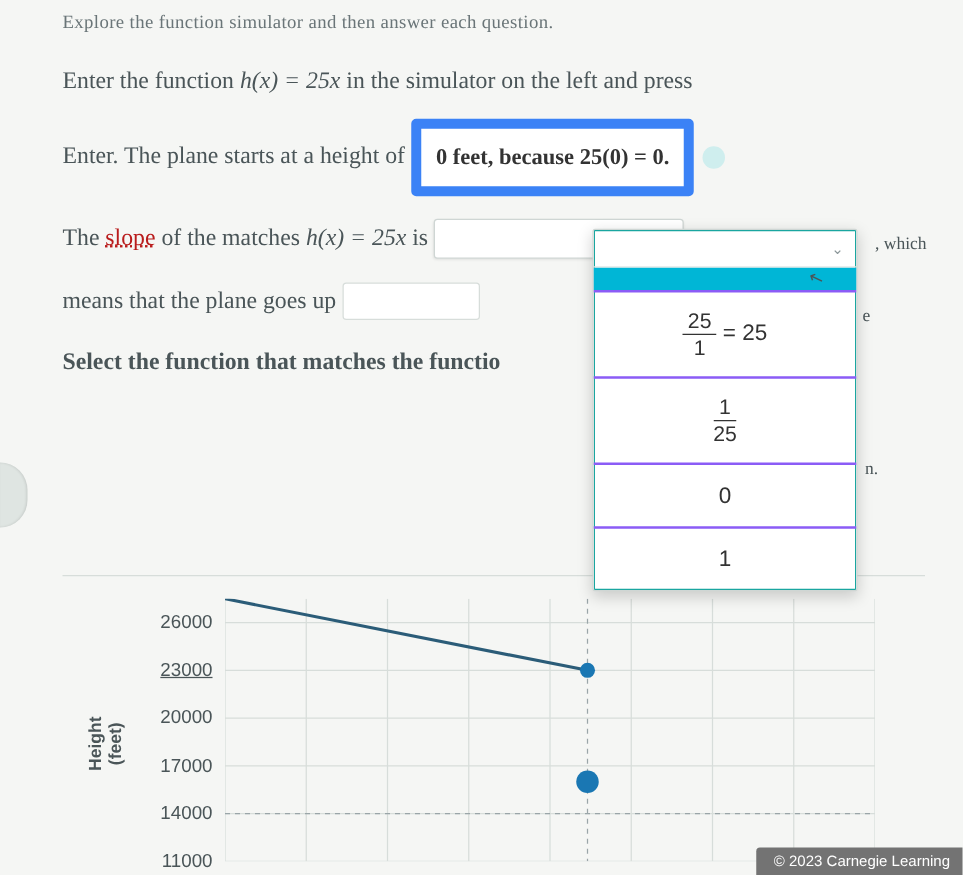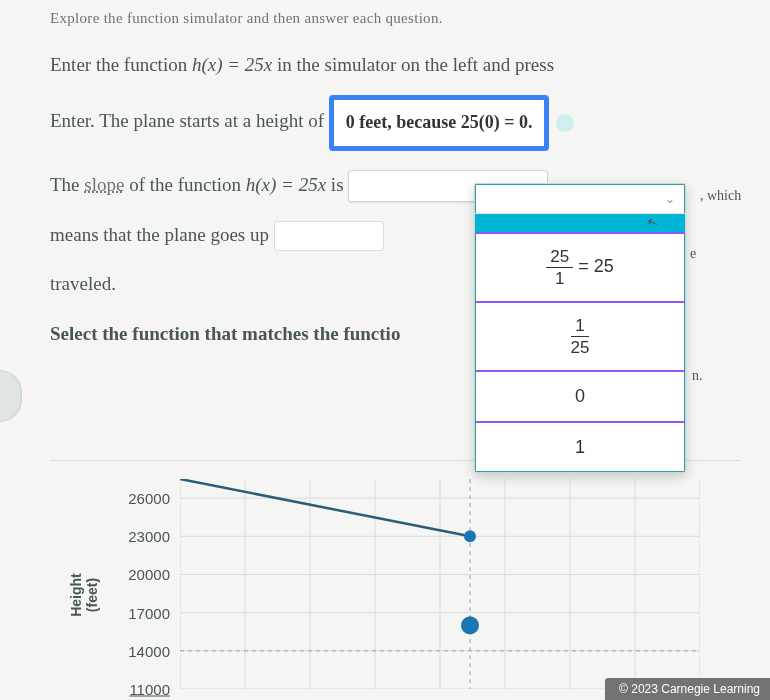--- a/index.html
+++ b/index.html
@@ -26,40 +26,40 @@
   }
   .para {
     font-size: 19px;
     line-height: 2.1;
     color: #4a5558;
     margin-bottom: 10px;
   }
   .para .func { font-style: italic; margin-top: 16px; }
   .answer-box {
     display: inline-block;
-    border: 5px solid #3b82f6;
+    border: 8px solid #3b82f6;
     border-radius: 4px;
     padding: 4px 12px;
     background: #fff;
     color: #333;
     font-weight: bold;
     font-size: 18px;
     vertical-align: middle;
   }
   .ok-badge {
     display: inline-block;
     width: 18px; height: 18px;
     border-radius: 50%;
     background: #cfeeee;
     vertical-align: middle;
     margin-left: 2px;
     position: relative;
   }
   .slope-link {
-    color: #737373;
+    color: #b91c1c;
     text-decoration: underline dotted;
   }
   .dropdown-btn {
     display: inline-block;
     background: #fff;
     border: 1px solid #cfd6d4;
     border-radius: 3px;
     height: 32px;
     min-width: 200px;
     vertical-align: middle;
@@ -217,34 +217,33 @@
 
   <p class="para">
     <span>Enter. The plane starts at a height of </span>
     <span class="answer-box">0 feet, because 25(0) = 0.</span>
     <span class="ok-badge"></span>
   </p>
 
   <p class="para" style="margin-top:14px;">
     <span>The </span>
     <span class="slope-link">slope</span>
-    <span> of the function </span>
+    <span> of the matches </span>
     <span class="func">h(x) = 25x</span>
     <span> is</span>
     <span class="dropdown-btn">
       <span class="chev">⌄</span>
     </span>
   </p>
 
   <p class="para">
     <span>means that the plane goes up </span>
     <span class="small-input"></span>
   </p>
 
-  <p class="para">traveled.</p>
 
   <p class="para" style="margin-top:6px;font-weight:bold;">
     <span>Select the function that matches the functio</span>
   </p>
 
 </div>
 
 <span class="behind-text" style="left:700px; top:188px;">, which</span>
 <span class="behind-text" style="left:690px; top:246px;">e</span>
 <span class="behind-text" style="left:692px; top:368px;">n.</span>
@@ -297,16 +296,16 @@
           <line x1="390" x2="390" y1="0" y2="210"></line>
           <line x1="455" x2="455" y1="0" y2="210"></line>
           <line x1="520" x2="520" y1="0" y2="210"></line>
         </g>
         <line x1="290" x2="290" y1="0" y2="210" stroke="#9aa5a8" stroke-dasharray="4 4"></line>
         <line x1="0" x2="520" y1="171.8181818181818" y2="171.8181818181818" stroke="#9aa5a8" stroke-dasharray="4 4"></line>
         <path d="M0 0 L290 57.27272727272728 " class="trend"></path>
         <circle cx="290" cy="57.27272727272728" r="6" class="pt"></circle>
         <circle cx="290" cy="146.36363636363637" r="9" class="pt"></circle>
       </svg>
-  <div class="ytick" style="top: 19.0909px;">26000</div><div class="ytick" style="top: 57.2727px;">23000</div><div class="ytick" style="top: 95.4545px;">20000</div><div class="ytick" style="top: 133.636px;">17000</div><div class="ytick" style="top: 171.818px;">14000</div><div class="ytick" style="top: 210px; text-decoration: underline;">11000</div></div>
+  <div class="ytick" style="top: 19.0909px;">26000</div><div class="ytick" style="top: 57.2727px; text-decoration: underline;">23000</div><div class="ytick" style="top: 95.4545px;">20000</div><div class="ytick" style="top: 133.636px;">17000</div><div class="ytick" style="top: 171.818px;">14000</div><div class="ytick" style="top: 210px;">11000</div></div>
 </div>
 
 <div class="footer">© 2023 Carnegie Learning</div>
 
 </body></html>

